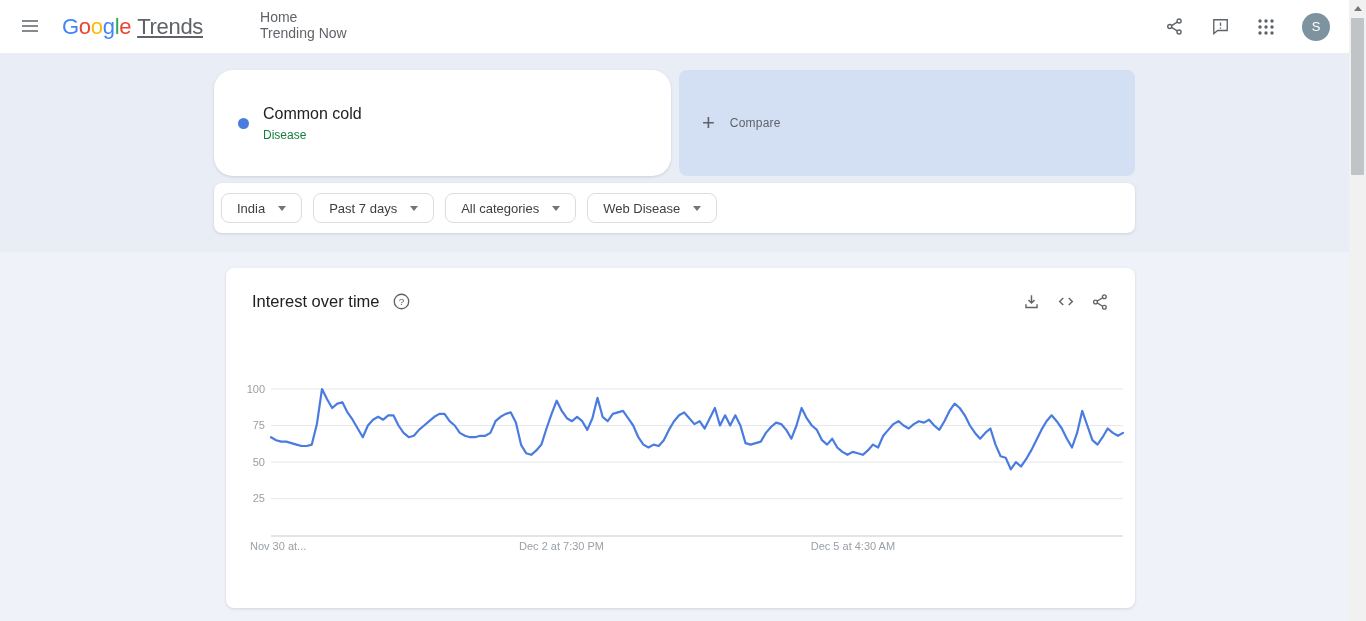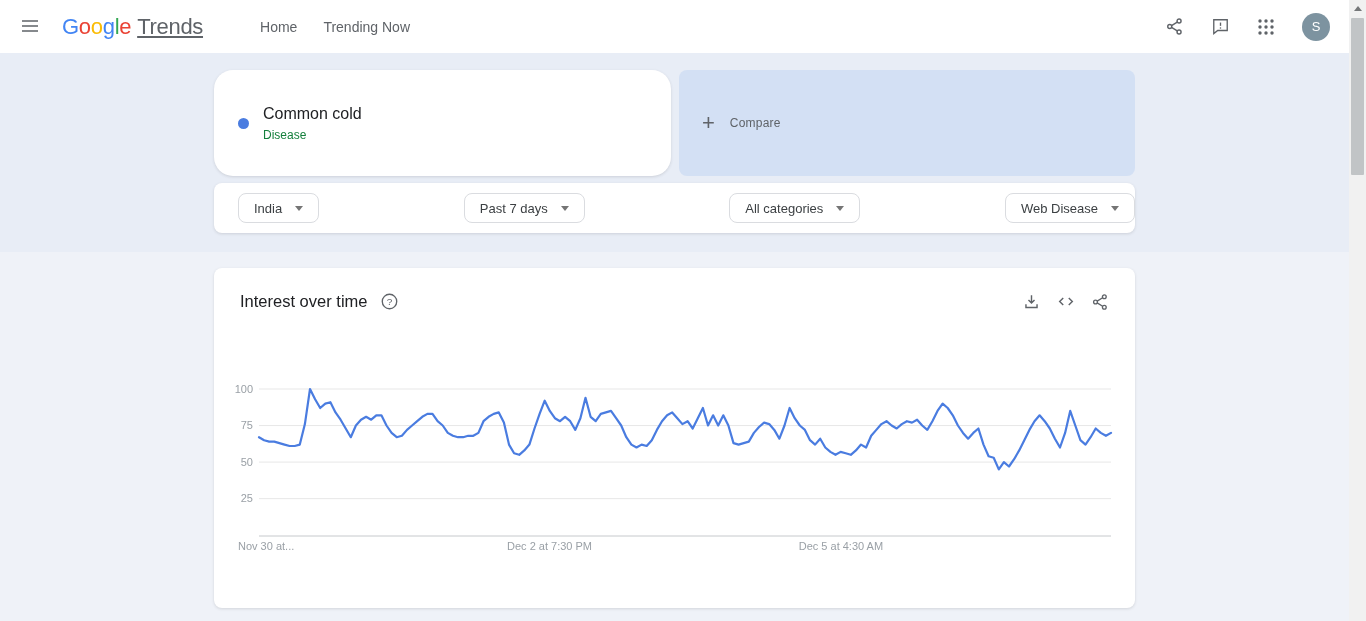--- a/index.html
+++ b/index.html
@@ -14,21 +14,21 @@
 
   
   header {
     position:absolute; left:0; top:0; width:1349px; height:53px;
     background:#fff; display:flex; align-items:center; z-index:5;
   }
   .menu-btn { margin-left:17px; width:26px; height:26px; border:none; background:none; cursor:pointer; padding:2px; }
   .logo { margin-left:19px; font-size:22px; letter-spacing:-0.3px; display:flex; align-items:flex-start; white-space:nowrap; }
   .logo .g-letters span { font-weight:500; }
   .logo .suffix { color:#5f6368; font-weight:400; margin-left:6px;text-decoration:underline; }
-  nav { margin-left:44px; display:flex; height:35px; }
+  nav { margin-left:44px; display:flex; height:35px;flex-direction:column; }
   .nav-item {
     position:relative; display:flex; align-items:center; padding:0 13px;
     font-size:14px; color:#5f6368; cursor:pointer; text-decoration:none;
   }
   .nav-item .underline {
     position:absolute; left:13px; right:13px; bottom:5px; height:4px;
     background:#1a73e8; border-radius:3px; display:none;
   }
   .nav-item.active .underline { display:block; }
   .header-right { margin-left:auto; display:flex; align-items:center; gap:27px; padding-right:19px; }
@@ -52,35 +52,35 @@
   .compare-card {
     flex:1; background:#d3e0f4; border-radius:8px; display:flex; align-items:center;
     padding-left:23px; gap:15px; color:#5f6368; cursor:pointer;
   }
   .plus { font-size:22px; font-weight:300; line-height:1; }
   .compare-label { font-size:12px; letter-spacing:.2px; }
 
   .filter-bar {
     margin-top:7px; height:50px; background:#fff; border-radius:8px;
     box-shadow:0 1px 3px rgba(60,64,67,.16);
-    display:flex; align-items:center; padding-left:24px; gap:11px;justify-content:space-between;
+    display:flex; align-items:center; padding-left:7px; gap:11px;
   }
   .chip {
     height:30px; border:1px solid #dadce0; border-radius:8px; background:#fff;
     display:flex; align-items:center; gap:13px; padding:0 15px;
     font-size:13px; color:#3c4043; cursor:pointer; font-family:inherit;
   }
   .caret {
     width:0; height:0; border-left:4.5px solid transparent; border-right:4.5px solid transparent;
     border-top:5px solid #757575;
   }
 
   .chart-card {
     margin-top:35px; height:340px; background:#fff; border-radius:8px;
-    box-shadow:0 1px 3px rgba(60,64,67,.16); position:relative;
+    box-shadow:0 1px 3px rgba(60,64,67,.16); position:relative;margin-left:12px;
   }
   .chart-head { position:absolute; top:24px; left:26px; right:26px; display:flex; align-items:center; }
   .chart-title { font-size:16.5px; font-weight:400; color:#202124; margin:0; }
   .help { margin-left:13px; display:flex; cursor:pointer; }
   .tools { margin-left:auto; display:flex; gap:15px; align-items:center; }
   #chart-svg { position:absolute; left:19px; top:108px; }
 
   
   .scrollbar { position:absolute; right:0; top:0; width:17px; height:621px; background:#f1f1f1; }
   .sb-arrow { height:16px; display:flex; align-items:center; justify-content:center; cursor:pointer; }

